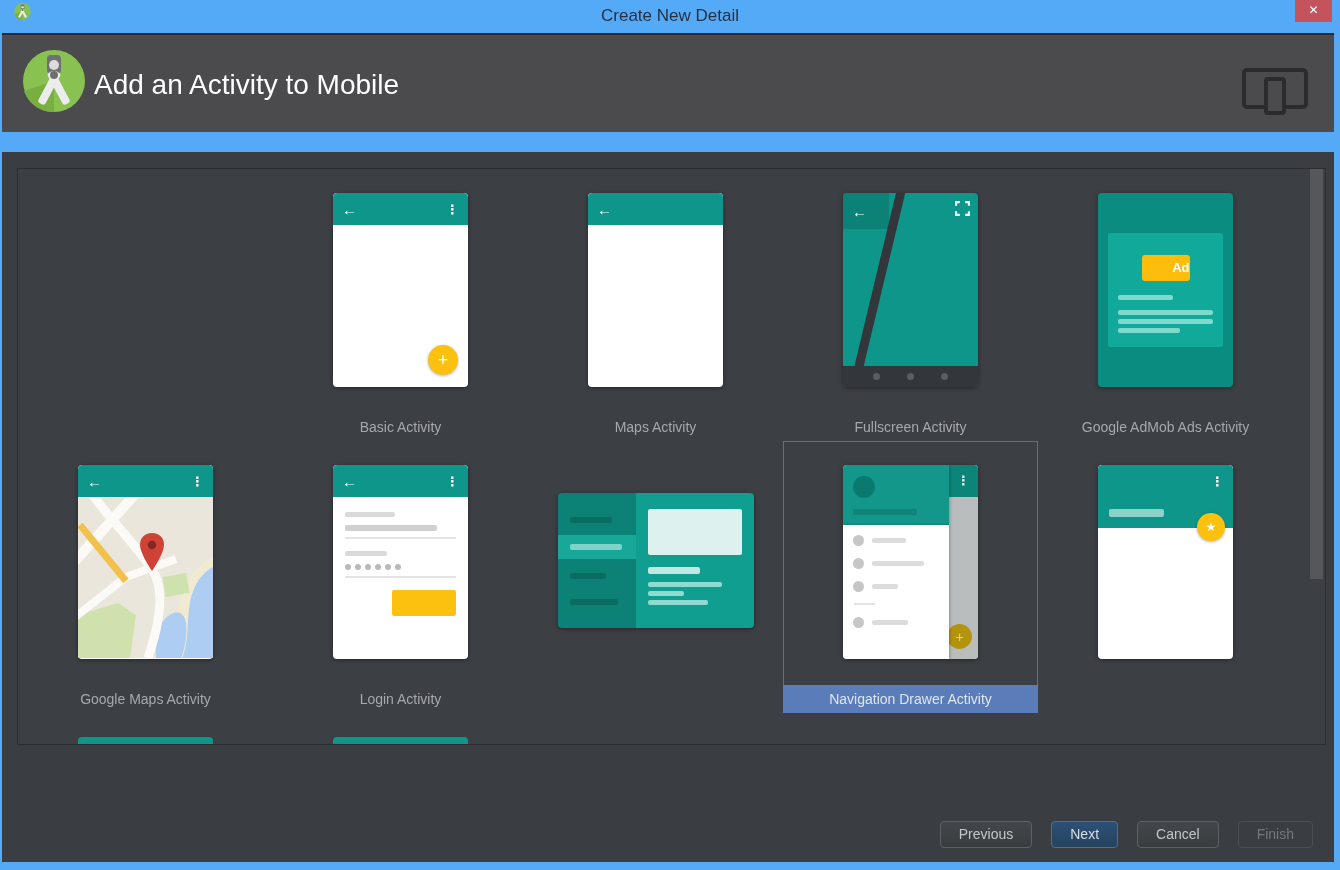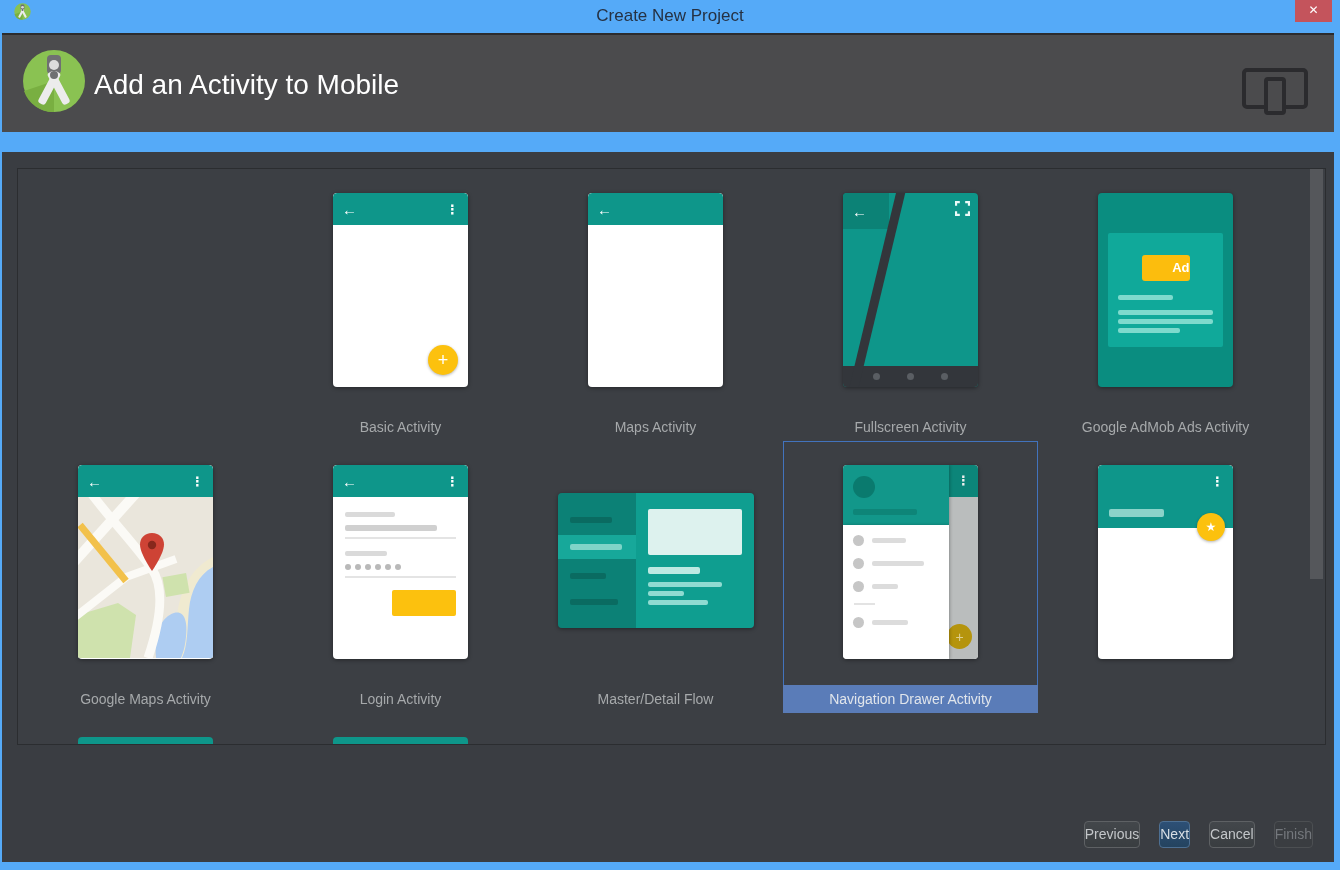--- a/index.html
+++ b/index.html
@@ -114,21 +114,21 @@
     border-radius:4px 4px 0 0; }
   .sc-overflow { position:absolute; right:9px; top:9px; color:#fff; font-size:13px; font-weight:bold; }
   .sc-line { position:absolute; left:11px; top:44px; width:55px; height:8px; background:#8bd3c9;
     border-radius:2px; }
   .sc-fab { top:48px; right:8px; width:28px; height:28px; font-size:12px; }
   
   .partial-card { position:absolute; top:568px; width:135px; height:9px; background:#0e968a;
     border-radius:4px 4px 0 0; }
   
   .footer { position:absolute; right:21px; bottom:14px; display:flex; gap:19px; }
-  .btn { height:27px; line-height:25px; padding:0 0; font-size:14px; color:#c3c6c9;
+  .btn { height:27px; line-height:25px; padding:0 18px; font-size:14px; color:#c3c6c9;
     background:linear-gradient(#43474b,#393d40); border:1px solid #5e6164; border-radius:4px;
     cursor:pointer; }
   .btn.primary { background:linear-gradient(#2d5076,#24435f); border-color:#4d6f92; color:#d8dee4; }
   .btn.disabled { background:#3a3d41; border-color:#4c4f52; color:#74787d; cursor:default; }
 </style>
 </head>
 <body>
 
 <div class="titlebar">
   <svg class="app-mini-icon" viewBox="0 0 64 64">
@@ -137,21 +137,21 @@
     <g transform="translate(32,30)">
       <rect x="-7" y="-24" width="14" height="19" rx="4" fill="#6f7072"></rect>
       <circle cx="0" cy="-14" r="5" fill="#dcdcdc"></circle>
       <g fill="#ececec">
         <rect x="-4" y="-8" width="8" height="36" rx="3" transform="rotate(28)"></rect>
         <rect x="-4" y="-8" width="8" height="36" rx="3" transform="rotate(-28)"></rect>
       </g>
       <circle cx="0" cy="-4" r="4" fill="#6f7072"></circle>
     </g>
   </svg>
-  <div class="titlebar-title">Create New Project</div>
+  <div class="titlebar-title">Create New Detail</div>
   <div class="close-btn">
     <span>✕</span>
   </div>
 </div>
 
 <div class="header">
   <svg class="logo" viewBox="0 0 64 64">
     <circle cx="32" cy="32" r="31" fill="#8ac252"></circle>
     <path d="M32 32 L2 42 A31 31 0 0 0 32 63 Z" fill="#79af41"></path>
     <g transform="translate(32,30)">
@@ -301,21 +301,20 @@
           </div>
           <div class="md-right">
             <div class="md-pale"></div>
             <div class="md-line" style="top:74px;width:52px;height:7px;background:#bde9e2;"></div>
             <div class="md-line" style="top:89px;width:74px;height:5px;"></div>
             <div class="md-line" style="top:98px;width:36px;height:5px;"></div>
             <div class="md-line" style="top:107px;width:60px;height:5px;"></div>
           </div>
         </div>
       </div>
-      <div class="cell-label">Master/Detail Flow</div>
     </div>
 
     <div class="cell selected" style="left:765px;top:272px;">
       <div class="thumb-zone">
         <div class="card">
           <div class="nd-gray"></div>
           <div class="nd-overflow">⋮</div>
           <div class="nd-fab">+</div>
           <div class="nd-header">
             <div class="nd-avatar"></div>

